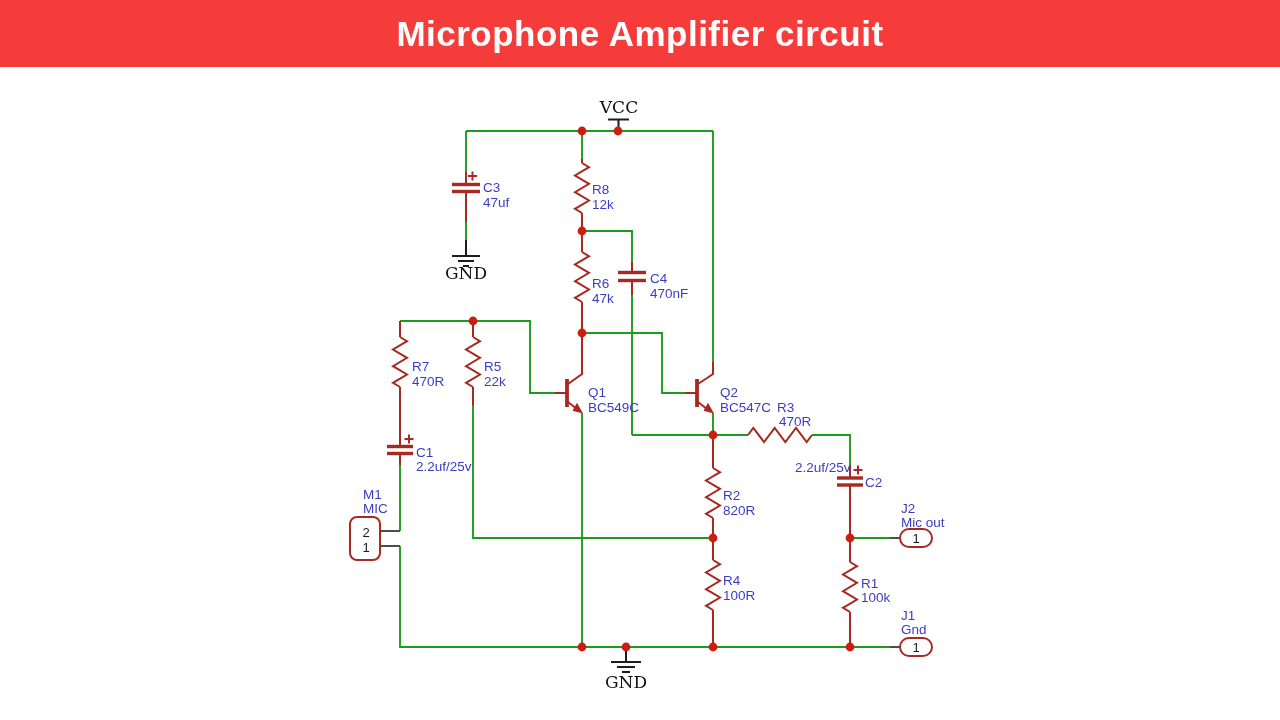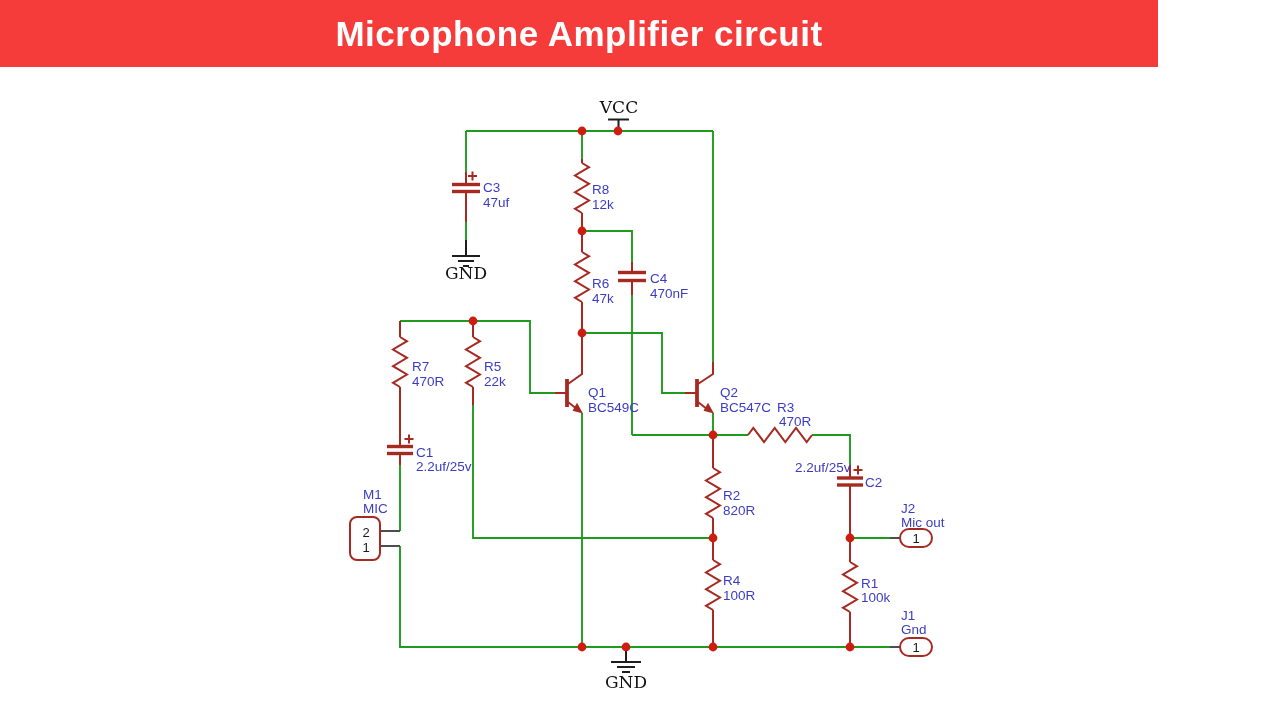--- a/index.html
+++ b/index.html
@@ -1,17 +1,17 @@
 <!DOCTYPE html>
 <html style="--banner: #f63b3b; --wire: #1e9b1e; --sym: #a62a22; --dot: #ce1c11; --lbl: #3c3cc3;"><head>
 <meta charset="utf-8">
 <style>
   html,body{margin:0;padding:0;background:#ffffff;width:1280px;height:720px;overflow:hidden;}
   .banner{
-    position:absolute;left:0;top:0;width:1158px;height:67px;
+    position:absolute;left:0;top:0;width:1280px;height:67px;
     background:var(--banner,#f63b3b);
     display:flex;align-items:center;justify-content:center;
   }
   .banner h1{
     margin:0;color:#ffffff;font-family:"Liberation Sans",sans-serif;
     font-weight:700;font-size:35px;letter-spacing:0.5px;
   }
   svg{position:absolute;left:0;top:0;}
   .wire{stroke:var(--wire,#1e9b1e);stroke-width:1.9;fill:none;}
   .sym{stroke:var(--sym,#a62a22);stroke-width:2;fill:none;}

